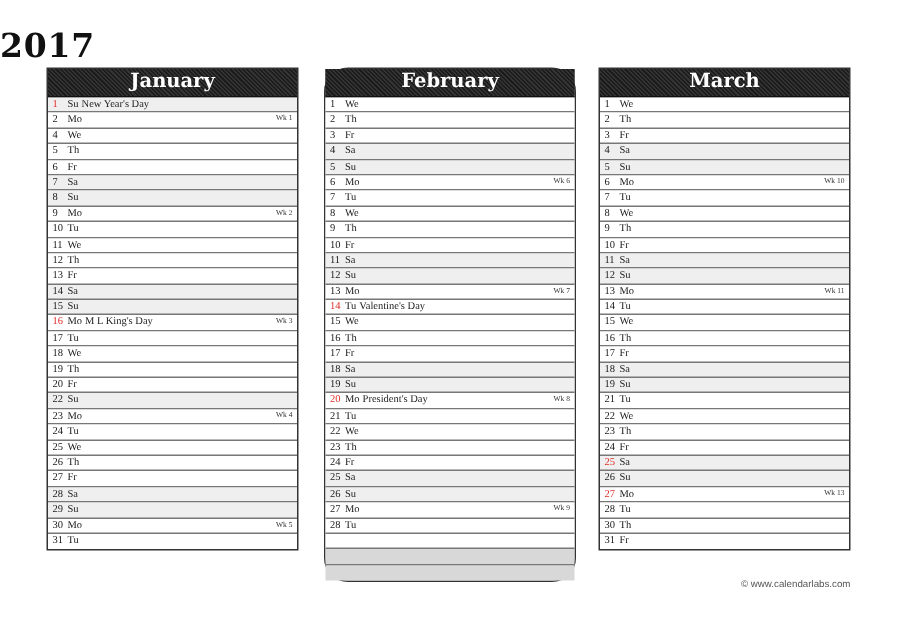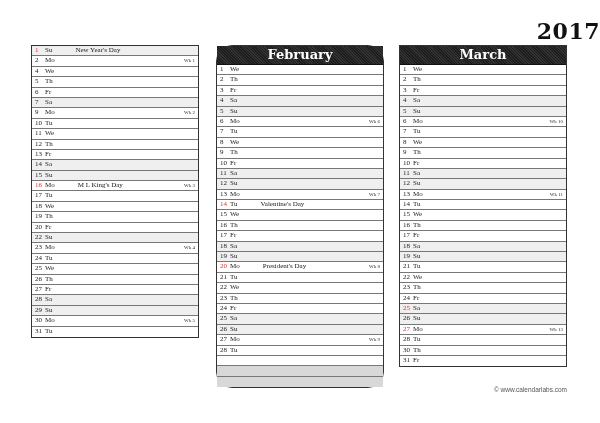--- a/index.html
+++ b/index.html
@@ -1,46 +1,48 @@
 <!DOCTYPE html>
 <html><head>
 <meta charset="utf-8">
 <style>
   html, body { margin:0; padding:0; background:#ffffff; }
   body { width:600px; height:423px; position:relative; overflow:hidden; font-family:"DejaVu Serif", serif; }
-  .year { position:absolute; left:0; width:600px; top:18px; text-align:right; font-family:"DejaVu Serif", serif; font-weight:bold; font-size:22px; color:#111; letter-spacing:0.5px; }
+  .year { position:absolute; left:0; width:600px; top:18px; text-align:left; font-family:"DejaVu Serif", serif; font-weight:bold; font-size:22px; color:#111; letter-spacing:0.5px; }
   .month { position:absolute; top:45px; width:168px; border:1px solid #333; box-sizing:border-box; }
   .month-header { height:18px; background:#2a2a2a;
     background-image: repeating-linear-gradient(45deg, #1c1c1c 0 1px, #333 1px 2px);
     color:#fff; font-family:"DejaVu Serif", serif; font-weight:bold; font-size:13px; line-height:18px; text-align:center; border-bottom:1px solid #111; }
   .row { height:10.4px; box-sizing:border-box; border-bottom:1px solid #777; position:relative; font-family:"Liberation Serif", serif; font-size:7px; line-height:9.4px; color:#222; padding-left:3px; background:#fff; white-space:nowrap; }
   .row.weekend { background:#efefef; }
   .row.filler { background:#d8d8d8; }
   .row.blank { background:#fff; }
   .row:last-child { border-bottom:none; }
   .day-num { display:inline-block; min-width:9px; }
   .day-num.red { color:#e0302a; }
   .dow { display:inline-block; margin-left:1px; }
-  .holiday { margin-left:23px; }
+  .holiday { margin-left:2px; }
   .wk { position:absolute; right:3px; top:0; font-size:5px; color:#333; }
   .footer { position:absolute; top:386px; right:33px; font-family:"Liberation Sans", sans-serif; font-size:6.5px; color:#555; }
 </style>
 </head>
 <body>
 
 <div class="year">2017</div>
 
 <div class="month" id="m0" style="left:31px;">
+  <div class="month-header">January</div>
   <div class="rows">
       <div class="row weekend"><span class="day-num red">1</span><span class="dow">Su</span><span class="holiday">New Year's Day</span></div>
       <div class="row"><span class="day-num">2</span><span class="dow">Mo</span><span class="wk">Wk 1</span></div>
       <div class="row"><span class="day-num">4</span><span class="dow">We</span></div>
       <div class="row"><span class="day-num">5</span><span class="dow">Th</span></div>
       <div class="row"><span class="day-num">6</span><span class="dow">Fr</span></div>
       <div class="row weekend"><span class="day-num">7</span><span class="dow">Sa</span></div>
+      <div class="row weekend"><span class="day-num">8</span><span class="dow">Su</span></div>
       <div class="row"><span class="day-num">9</span><span class="dow">Mo</span><span class="wk">Wk 2</span></div>
       <div class="row"><span class="day-num">10</span><span class="dow">Tu</span></div>
       <div class="row"><span class="day-num">11</span><span class="dow">We</span></div>
       <div class="row"><span class="day-num">12</span><span class="dow">Th</span></div>
       <div class="row"><span class="day-num">13</span><span class="dow">Fr</span></div>
       <div class="row weekend"><span class="day-num">14</span><span class="dow">Sa</span></div>
       <div class="row weekend"><span class="day-num">15</span><span class="dow">Su</span></div>
       <div class="row"><span class="day-num red">16</span><span class="dow">Mo</span><span class="holiday">M L King's Day</span><span class="wk">Wk 3</span></div>
       <div class="row"><span class="day-num">17</span><span class="dow">Tu</span></div>
       <div class="row"><span class="day-num">18</span><span class="dow">We</span></div>

